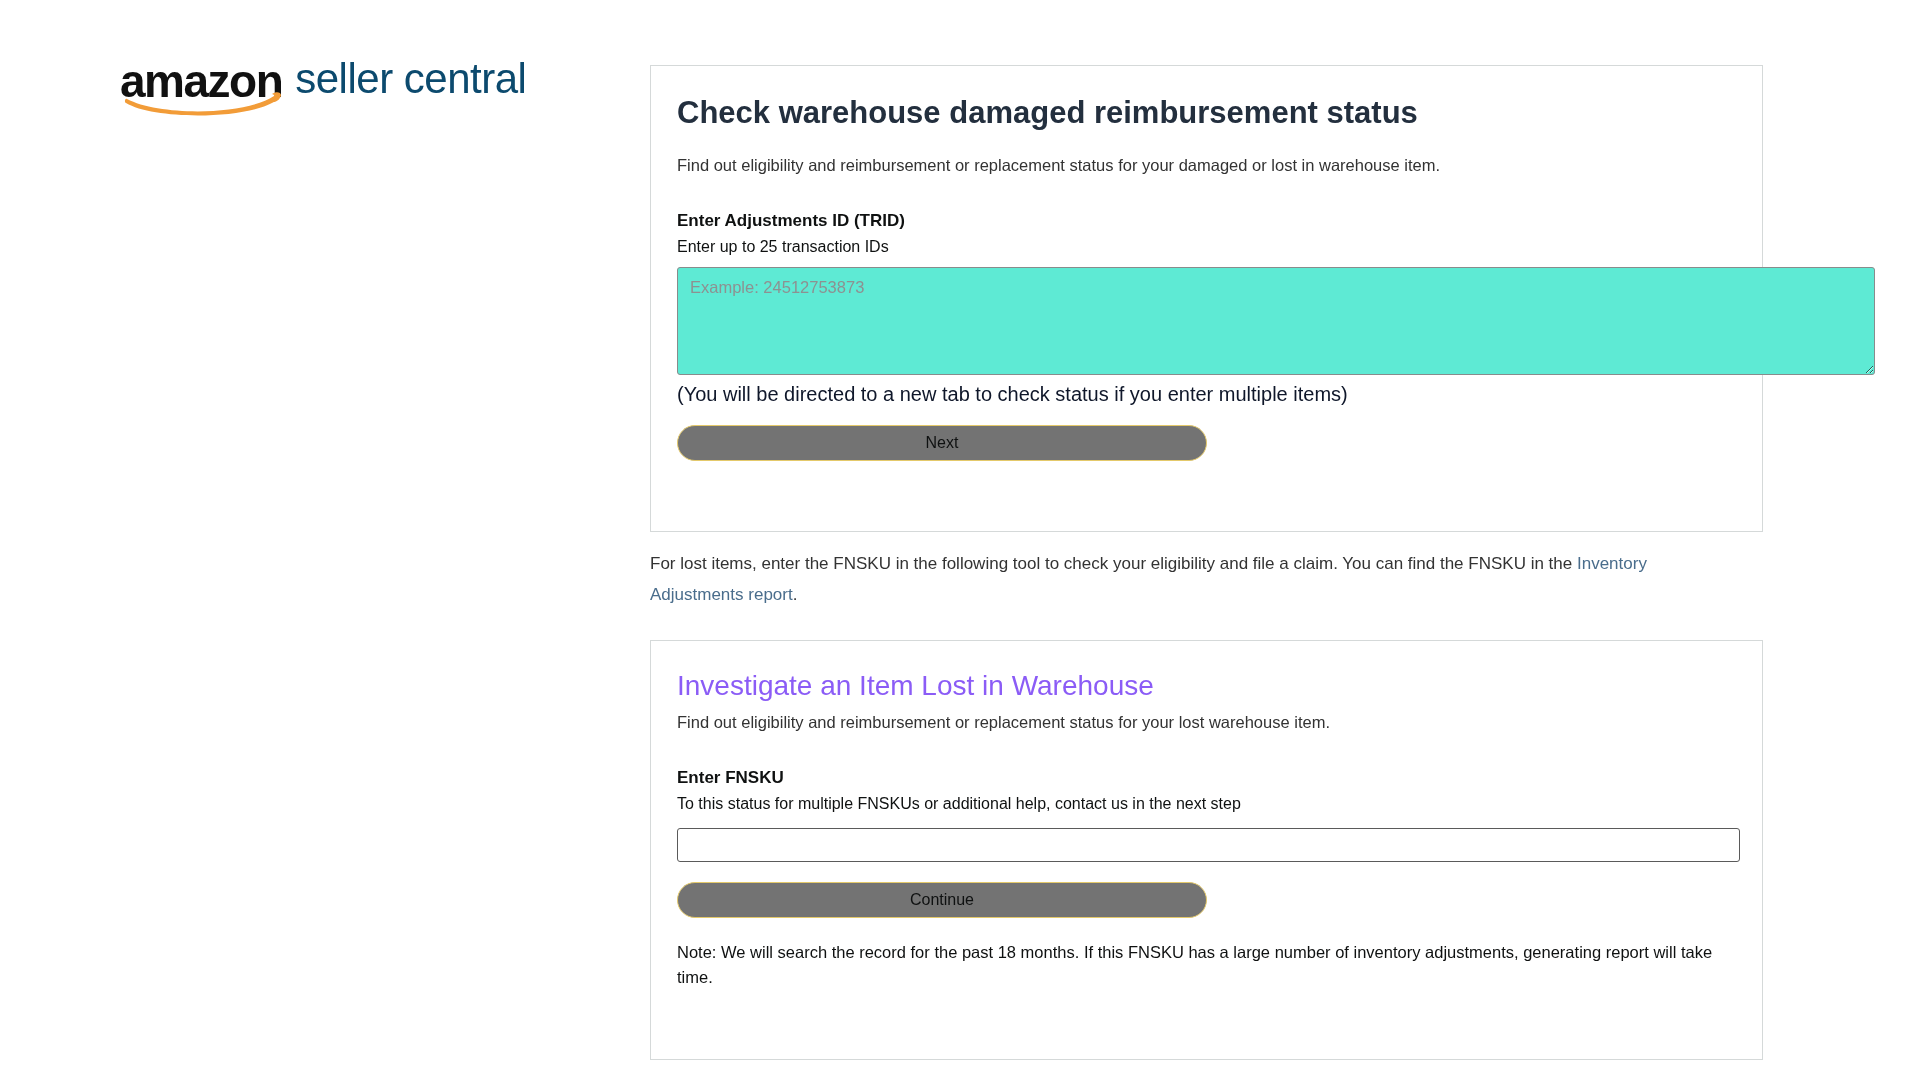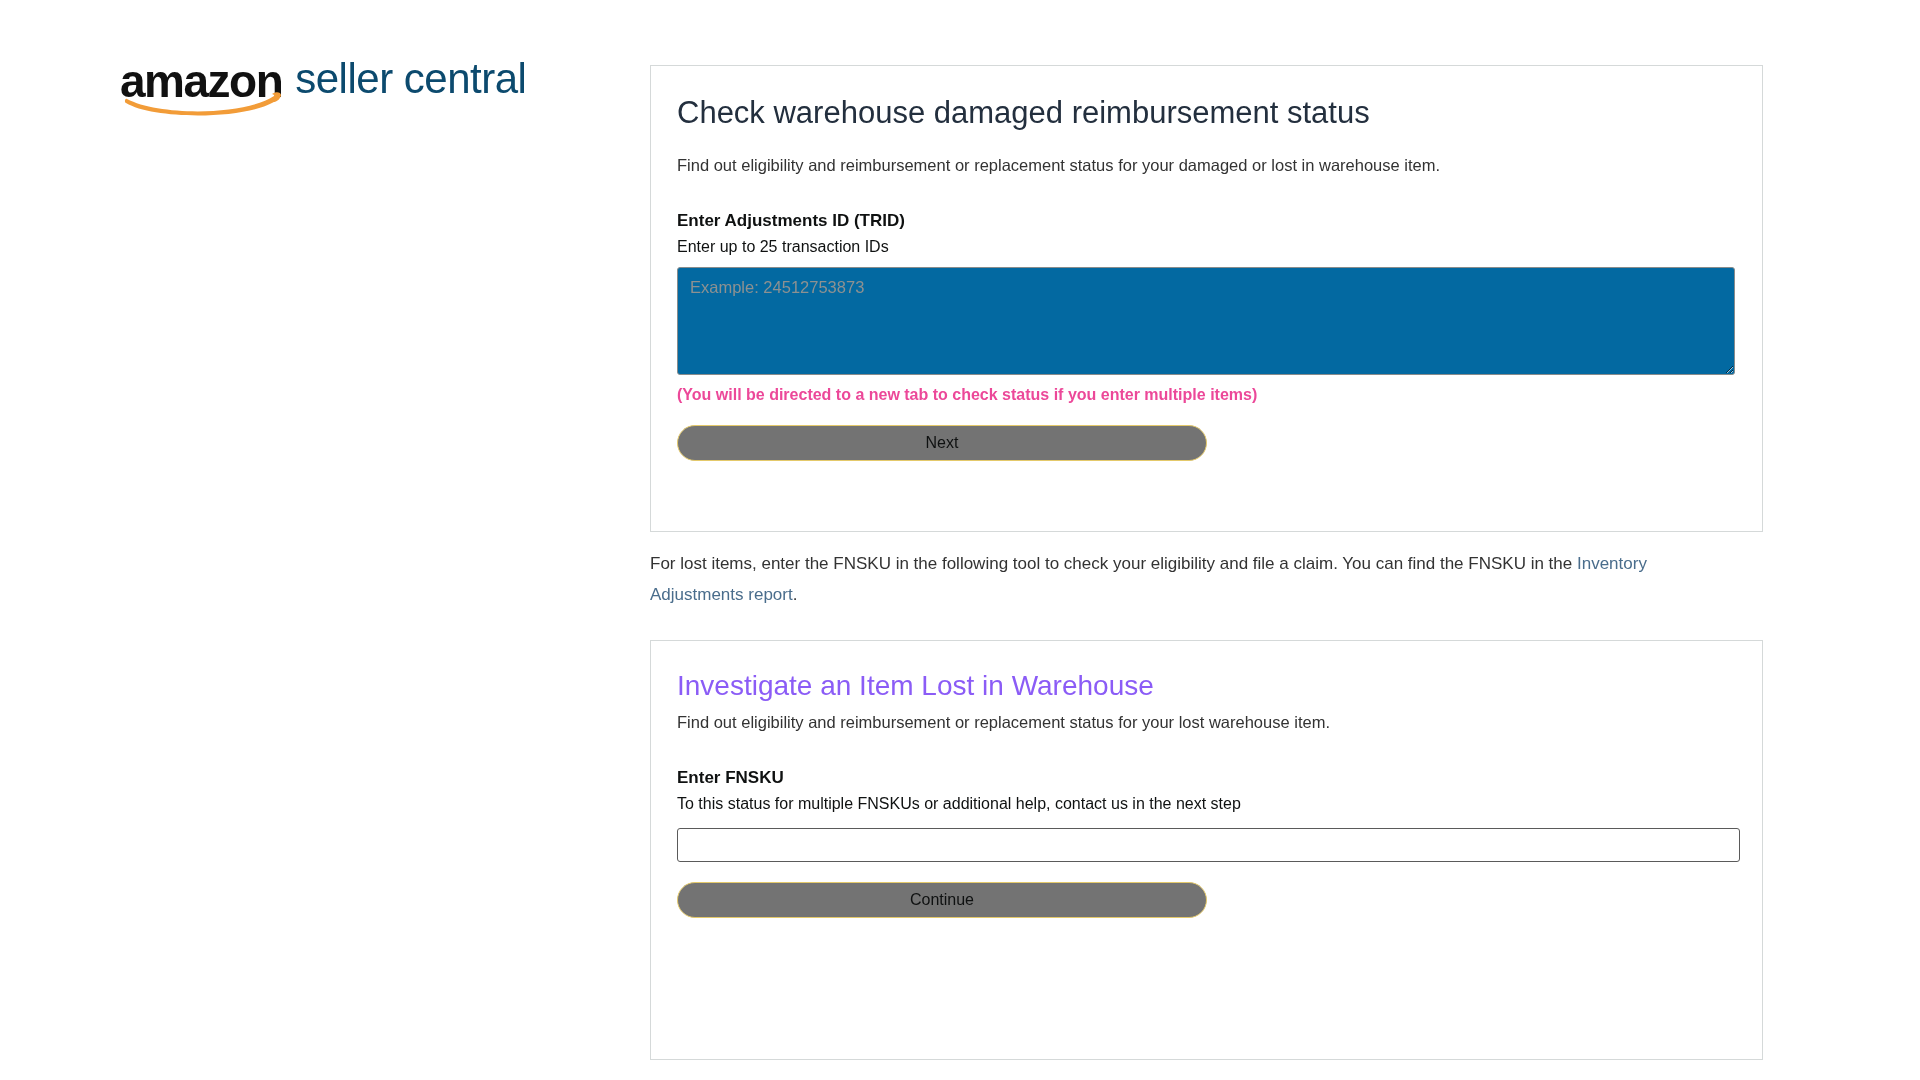--- a/index.html
+++ b/index.html
@@ -75,21 +75,21 @@
     left: 650px;
     top: 640px;
     width: 1113px;
     height: 420px;
   }
 
   .card-inner { padding: 28px 26px 0 26px; }
 
   .card-title-lg {
     font-size: 31px;
-    font-weight: normal;
+    font-weight: bold;
     color: #232f3e;
     margin: 0 0 0 0;
     line-height: 38px;
   }
   .card-title-md {
     font-size: 28px;
     font-weight: normal;
     color: #8b5cf6;
     margin: 0;
     line-height: 34px;
@@ -117,31 +117,31 @@
   .field-hint {
     font-size: 16px;
     color: #0f1111;
     margin-top: 4px;
     line-height: 21px;
   }
 
   textarea.trid-input {
     display: block;
     margin-top: 10px;
-    width: 1058px;
+    width: 1198px;
     height: 108px;
     box-sizing: border-box;
     border: 1px solid #888c8c;
     border-radius: 3px;
     padding: 10px 12px;
     font-family: "Liberation Sans", sans-serif;
     font-size: 16.5px;
     color: #0f1111;
     resize: vertical;
-    background: #0369a1;
+    background: #5eead4;
     outline: none;
   }
   textarea.trid-input::placeholder { color: #8d9191; }
 
   input.fnsku-input {
     display: block;
     margin-top: 14px;
     width: 1063px;
     height: 34px;
     box-sizing: border-box;
@@ -149,25 +149,24 @@
     border-radius: 3px;
     padding: 4px 10px;
     font-family: "Liberation Sans", sans-serif;
     font-size: 16.5px;
     color: #0f1111;
     background: #ffffff;
     outline: none;
   }
 
   .note-small {
-    font-size: 16px;
-    color: #ec4899;
+    font-size: 20px;
+    color: #0f172a;
     margin-top: 9px;
     line-height: 21px;
-    font-weight: bold;
   }
 
   .btn-yellow {
     display: block;
     margin-top: 20px;
     width: 530px;
     height: 36px;
     background: #737373;
     border: 1px solid #e4c96a;
     border-radius: 18px;
@@ -246,16 +245,17 @@
       <h2 class="card-title-md">Investigate an Item Lost in Warehouse</h2>
       <div class="card-sub-tight">Find out eligibility and reimbursement or replacement status for your lost warehouse item.</div>
 
       <div class="field-label">Enter FNSKU</div>
       <div class="field-hint">To this status for multiple FNSKUs or additional help, contact us in the next step</div>
 
       <input class="fnsku-input" type="text" placeholder="" style="">
 
       <button class="btn-yellow">Continue</button>
 
+      <div class="note-block">Note: We will search the record for the past 18 months. If this FNSKU has a large number of inventory adjustments, generating report will take time.</div>
     </div>
   </div>
 
 </div>
 
 </body></html>

